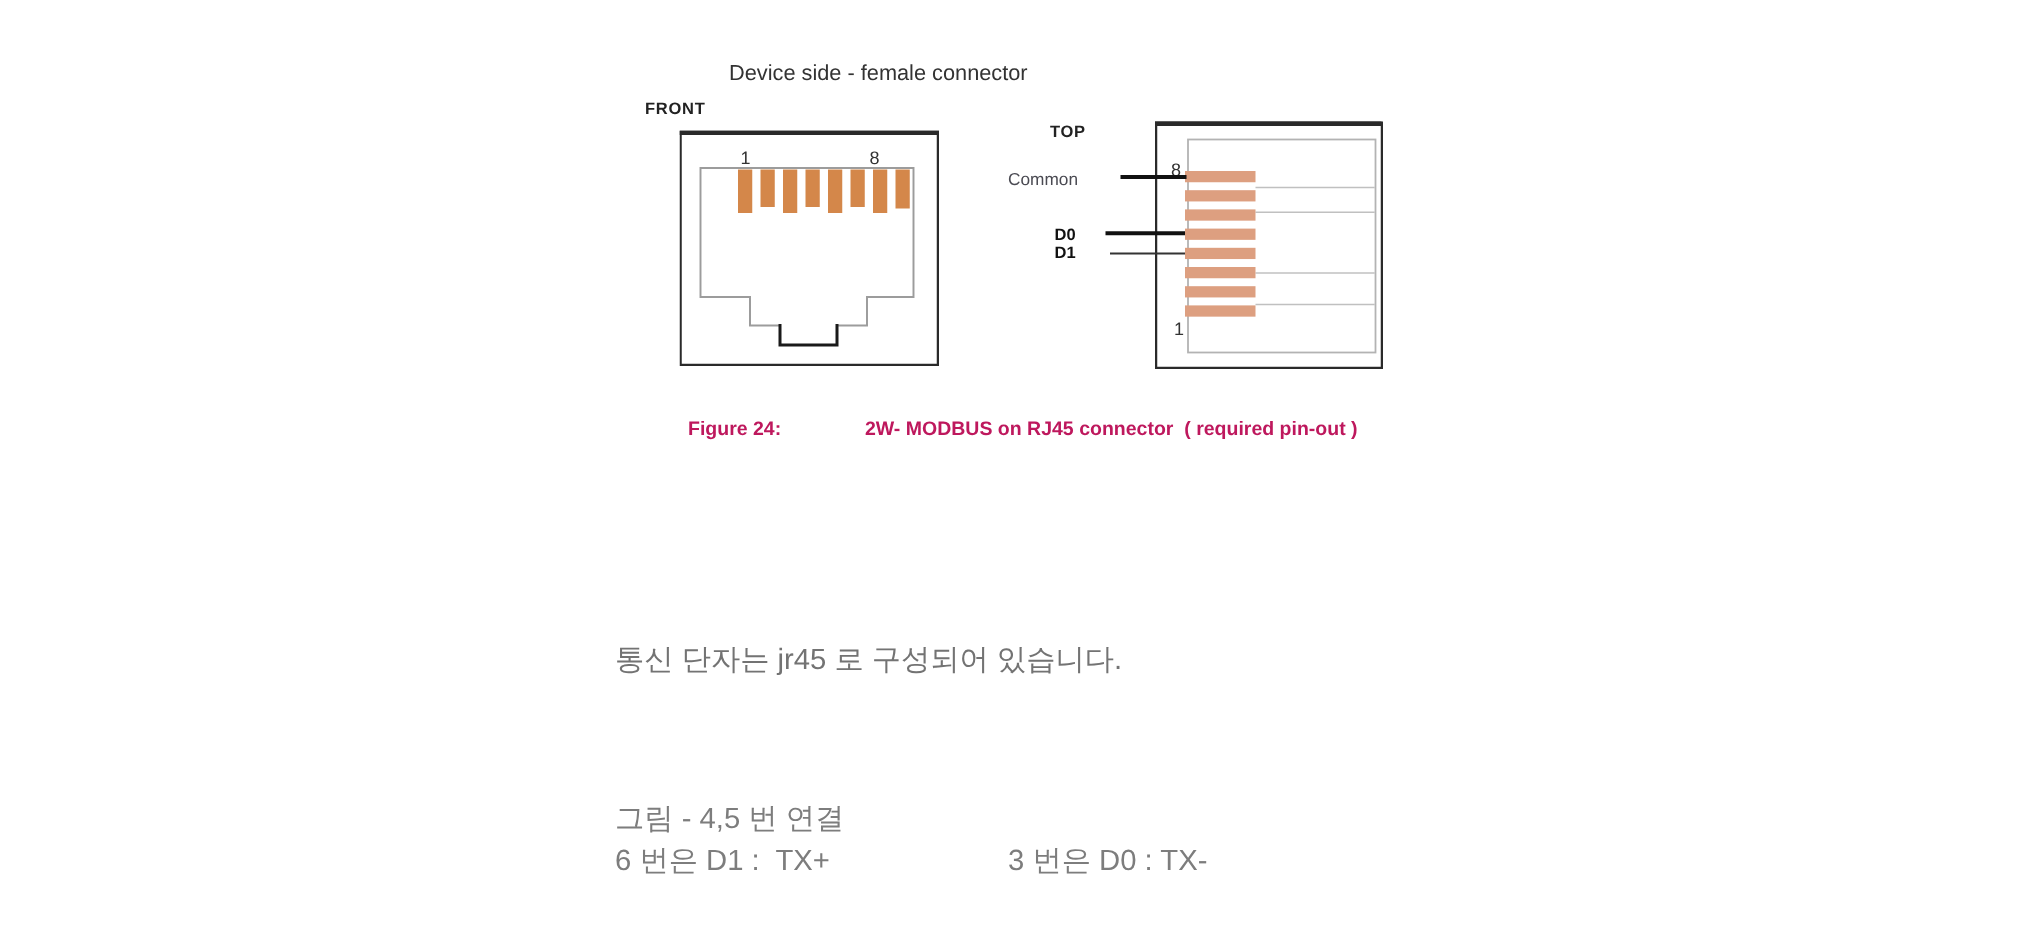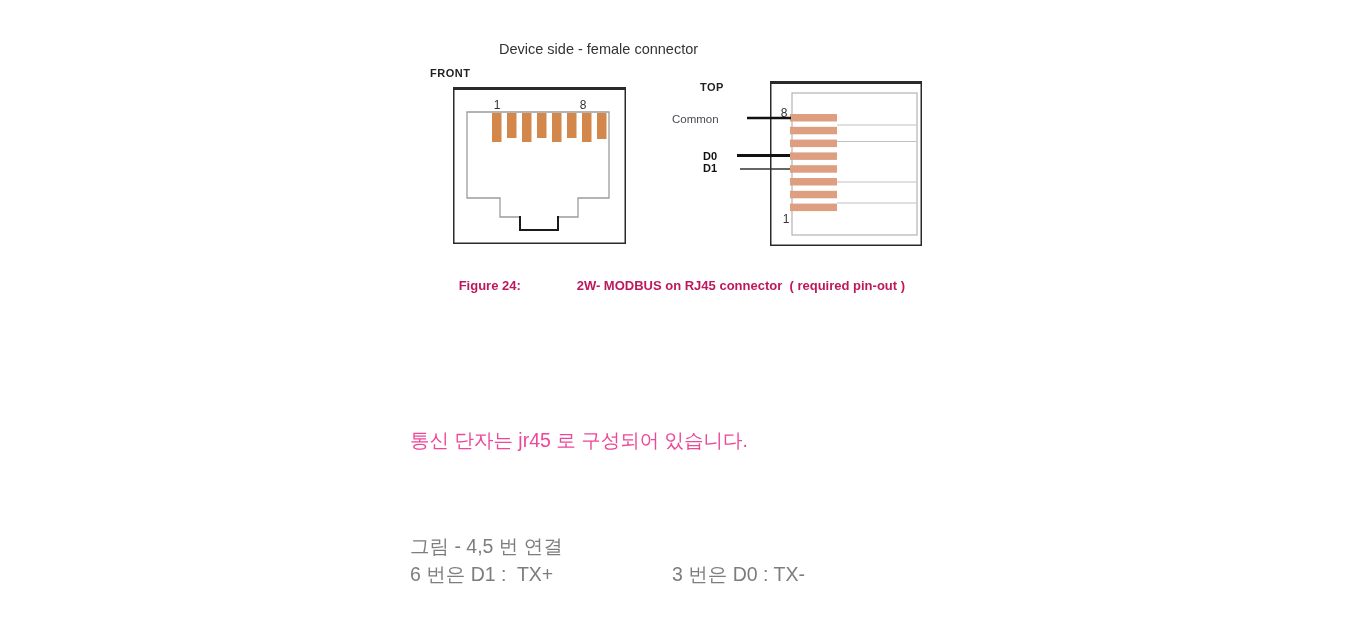--- a/index.html
+++ b/index.html
@@ -3,21 +3,21 @@
 <meta charset="utf-8">
 <style>
   * { margin:0; padding:0; box-sizing:border-box; }
   html,body { background:#fff; }
   .page {
     position:relative; width:1350px; height:629px; background:#ffffff;
     font-family:"Liberation Sans","DejaVu Sans",sans-serif; overflow:hidden;
   }
   
   .figure { position:absolute; left:410px; top:30px; width:580px; height:266px; }
-  .fig-title { position:absolute; left:89px; top:11px; font-size:14.5px; color:#333; }
+  .fig-title { position:absolute; left:76px; top:11px; font-size:14.5px; color:#333; }
   .front-label { position:absolute; left:20px; top:37px; font-size:11px; font-weight:bold; color:#222; letter-spacing:.5px; }
   .front-svg { position:absolute; left:43px; top:57px; }
   .top-svg { position:absolute; left:255px; top:40px; }
   .caption { position:absolute; left:27px; top:233px; font-size:13px; font-weight:bold; color:#be185d; white-space:pre; }
   .caption .cap-label { display:inline-block; width:118px; }
   svg text { font-family:"Liberation Sans","DejaVu Sans",sans-serif; }
   .dg-num { font-size:12px; fill:#333; }
   .dg-small { font-size:11px; font-weight:bold; fill:#222; letter-spacing:.5px; }
   .dg-sig { font-size:11px; font-weight:bold; fill:#111; }
   .dg-common { font-size:11.5px; fill:#4a4a52; }
@@ -95,20 +95,20 @@
       <text class="dg-sig" x="38" y="102">D1</text>
       <line x1="75" y1="99" x2="125" y2="99" stroke="#333" stroke-width="1.4"></line>
     </svg>
 
     <div class="caption">
       <span class="cap-label">Figure 24:</span><span>2W- MODBUS on RJ45 connector  ( required pin-out )</span>
     </div>
   </div>
 
 
-  <div class="answer-line ans-1" id="answer-line-1" style="color: #ec4899;">통신 단자는 jr45 로 구성되어 있습니다.</div>
+  <div class="answer-line ans-1" id="answer-line-1" style="color: #737373;">통신 단자는 jr45 로 구성되어 있습니다.</div>
   <div class="answer-line ans-2" id="answer-line-2" style="color: rgb(125, 125, 125); margin-top: 40px;">그림 - 4,5 번 연결</div>
   <div class="answer-line ans-3" id="answer-line-3" style="color: rgb(125, 125, 125);">
     <span class="left-part">6 번은 D1 :  TX+</span>
     <span class="right-part">3 번은 D0 : TX-</span>
   </div>
 
 </div>
 
 </body></html>

